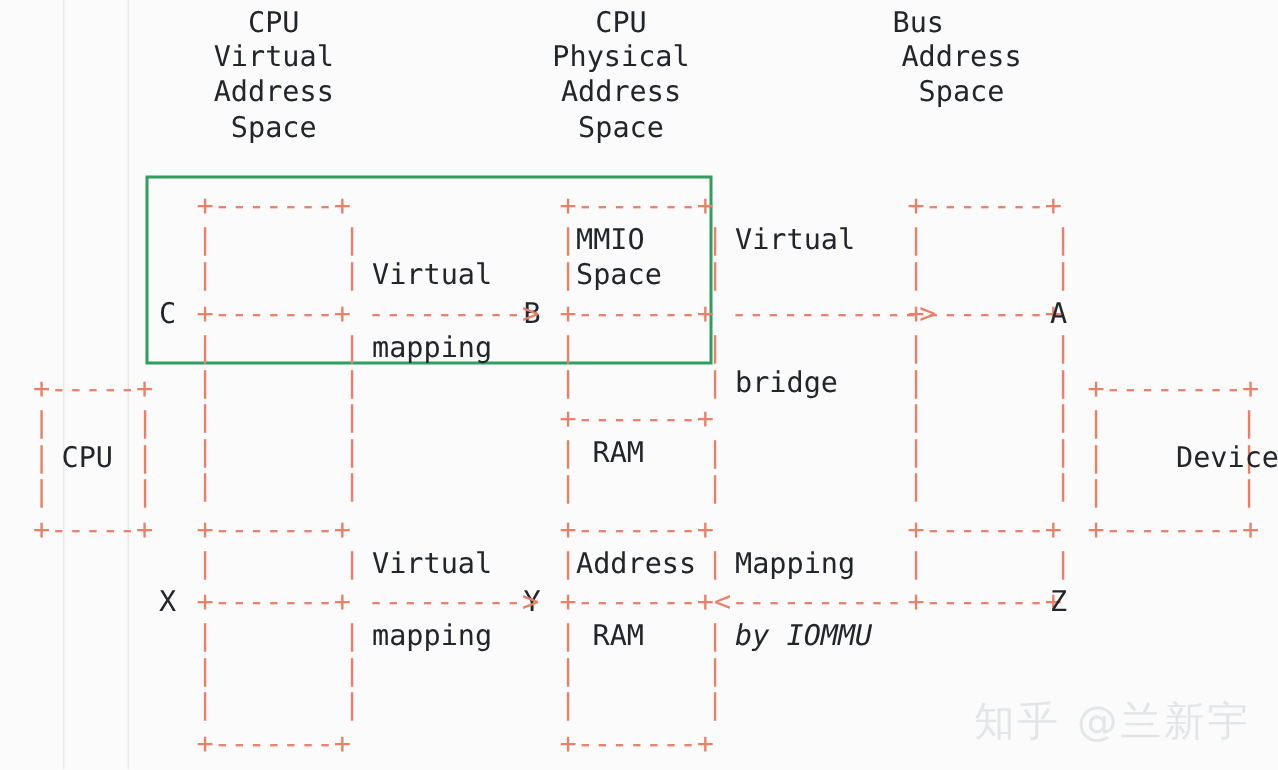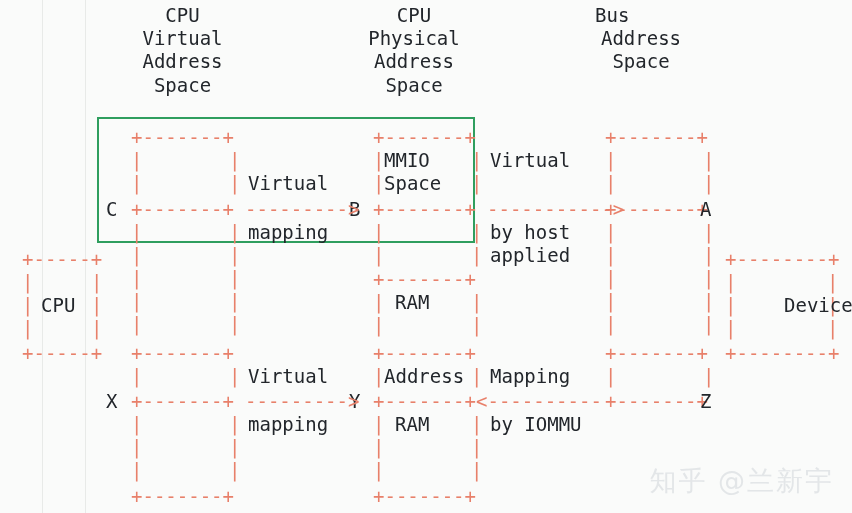--- a/index.html
+++ b/index.html
@@ -213,26 +213,25 @@
     <span style="position:absolute; left:245px; top:198px;">---------&gt;</span>
     <span style="position:absolute; left:487px; top:198px;">-----------&gt;</span>
     <span style="position:absolute; left:245px; top:390px;">---------&gt;</span>
     <span style="position:absolute; left:476px; top:390px;">&lt;----------</span>
 
     
     <span class="lbl" style="position:absolute; left:248px; top:172px;">Virtual</span>
     <span class="lbl" style="position:absolute; left:248px; top:221px;">mapping</span>
 
     <span class="lbl" style="position:absolute; left:490px; top:149px;">Virtual</span>
-    <span class="lbl" style="position:absolute; left:490px; top:221px;">by host</span>
-    <span class="lbl" style="position:absolute; left:490px; top:244px;">applied</span>
+    <span class="lbl" style="position:absolute; left:490px; top:244px;">bridge</span>
 
     <span class="lbl" style="position:absolute; left:248px; top:365px;">Virtual</span>
     <span class="lbl" style="position:absolute; left:248px; top:413px;">mapping</span>
 
     <span class="lbl" style="position:absolute; left:490px; top:365px;">Mapping</span>
-    <span class="lbl" style="position:absolute; left:490px; top:413px;">by IOMMU</span>
+    <span class="lbl" style="position:absolute; left:490px; top:413px;font-style:italic;">by IOMMU</span>
 
   </div>
 
   <div id="watermark">知乎 @兰新宇</div>
 
 </div>
 
 </body></html>

